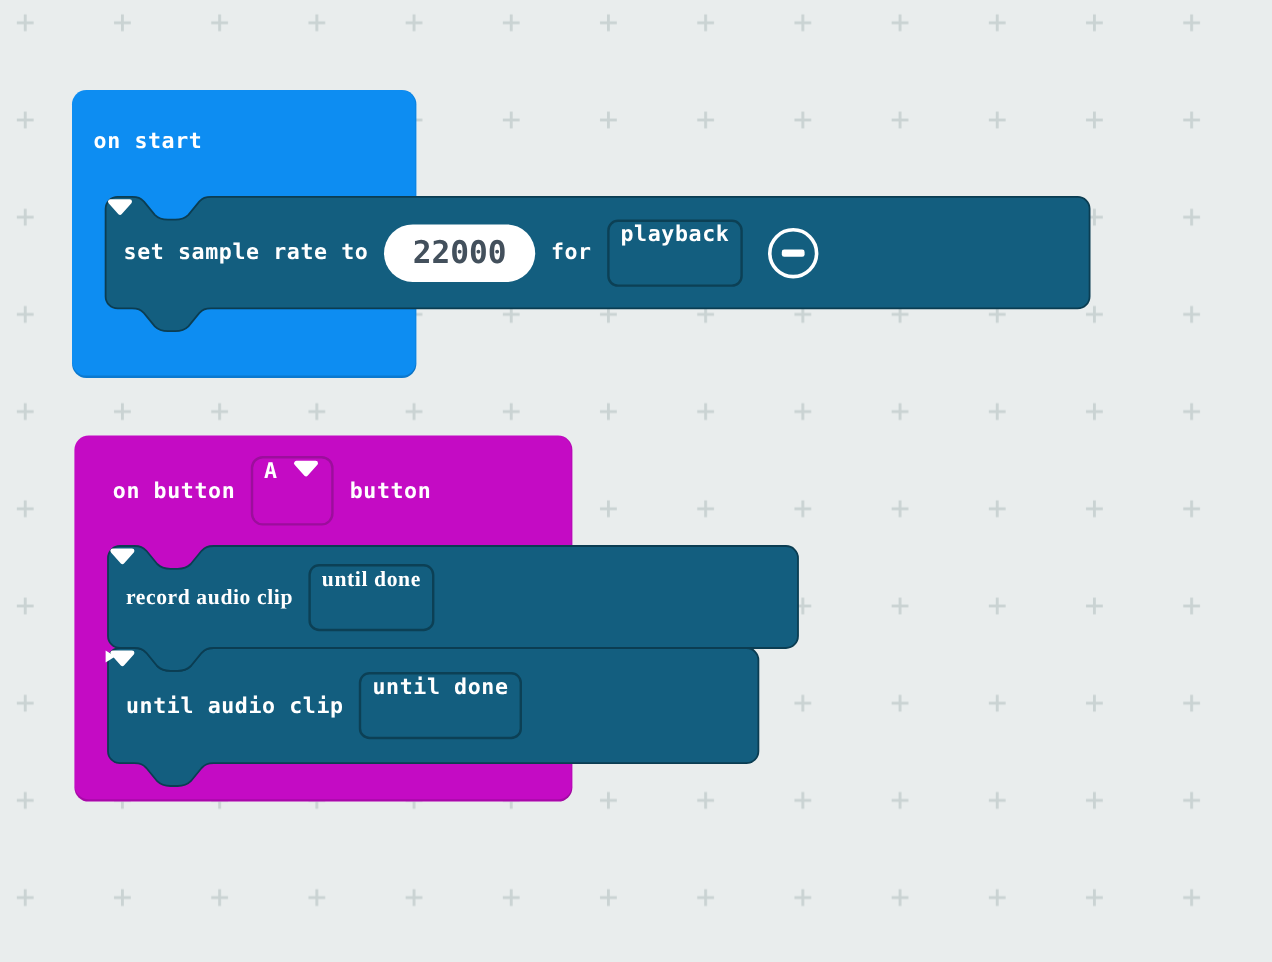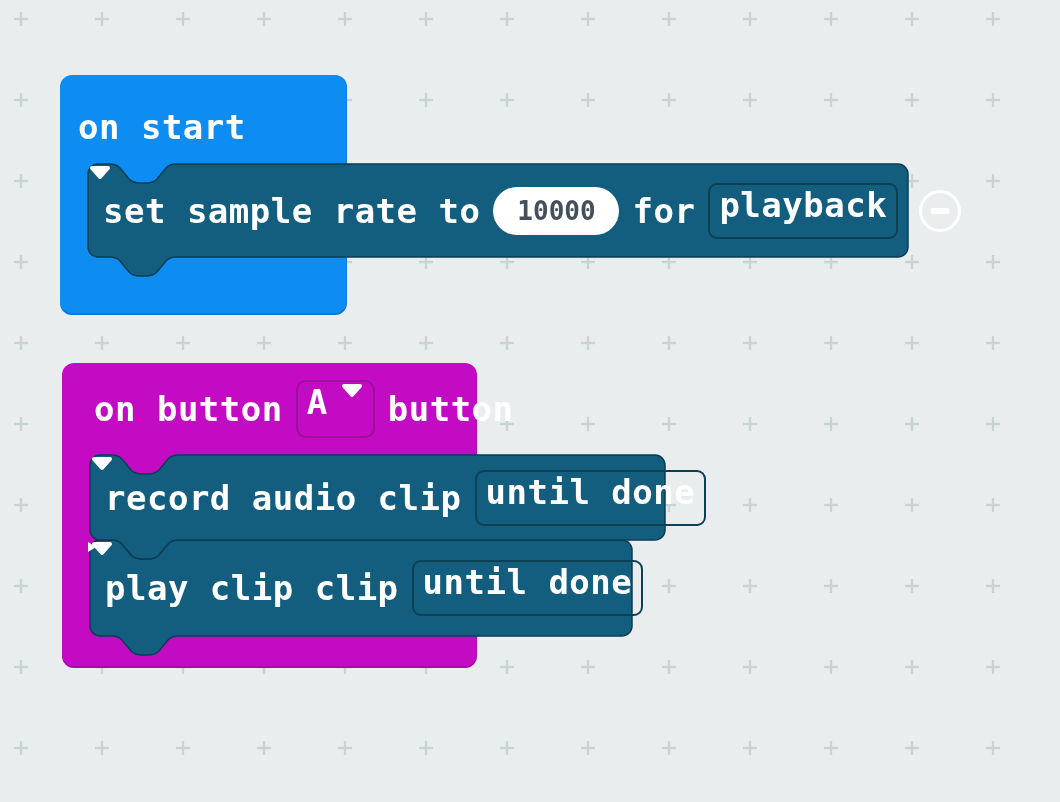--- a/index.html
+++ b/index.html
@@ -9,33 +9,33 @@
     font-family:"DejaVu Sans Mono","Liberation Mono",monospace;
     overflow:hidden;
   }
   #workspace{position:relative;width:1060px;height:802px;}
   #grid{position:absolute;left:0;top:0;z-index:0;}
 
   .hat{position:absolute;border-radius:12px;box-shadow:inset 0 -2px 0 rgba(0,0,0,0.14), inset -1px 0 0 rgba(0,0,0,0.07);}
   .hat.blue{left:60px;top:75px;width:287px;height:240px;background:#0D8DF2;z-index:1;}
   .hat.magenta{left:62px;top:363px;width:415px;height:305px;background:#C40BC4;z-index:1;}
 
-  .blocktext{color:#FFFFFF;font-size:34px;font-weight:600;white-space:nowrap;letter-spacing:0.5px;}
+  .blocktext{color:#FFFFFF;font-size:18px;font-weight:600;white-space:nowrap;letter-spacing:0.5px;}
 
   .hat.blue .blocktext{position:absolute;left:18px;top:32px;}
 
   .hatrow{position:absolute;left:16px;top:16px;display:flex;align-items:center;gap:13px;height:60px;margin-left:16px;}
 
   .stmt{position:absolute;}
   .stmt svg{position:absolute;left:0;top:0;overflow:visible;}
   .stmt .row{position:absolute;left:0;top:0;display:flex;align-items:center;gap:13px;padding-left:15px;}
 
   .stmt1{left:88px;top:164px;width:740px;height:93px;z-index:2;}
   .stmt1 .row{height:93px;width:805px;}
-  .stmt-record{left:90px;top:455px;width:575px;height:85px;z-index:3;}
+  .stmt-record{left:90px;top:455px;width:575px;height:85px;z-index:3;font-family:Liberation Serif, serif;}
   .stmt-record .row{height:85px;width:560px;}
   .stmt-play{left:90px;top:540px;width:542px;height:96px;z-index:2;}
   .stmt-play .row{height:96px;width:527px;}
 
   .pill{
     min-width:126px;height:48px;border-radius:24px;background:#FFFFFF;
     display:flex;align-items:center;justify-content:center;
     color:#43505C;font-size:26px;font-weight:600;padding:0 14px;box-sizing:border-box;
   }
 
@@ -77,21 +77,21 @@
     <span class="blocktext">on start</span>
   </div>
 
   <div class="stmt stmt1">
     <svg width="822" height="114">
       <path d="M10,0 H22 C27,0 29,1 32,4 L41,15 C44,18 47,19 52,19 H58 C63,19 66,18 69,15 L78,4 C81,1 83,0 88,0 H810 A10,10 0 0 1 820,10 V83 A10,10 0 0 1 810,93 H88 C83,93 81,94 78,97 L69,108 C66,111 63,112 58,112 H52 C47,112 44,111 41,108 L32,97 C29,94 27,93 22,93 H10 A10,10 0 0 1 0,83 V10 A10,10 0 0 1 10,0 Z" fill="#135E7F" stroke="#0B3D52" stroke-width="1.5"></path>
     </svg>
     <div class="row">
       <span class="blocktext">set sample rate to</span>
       <div class="pill">
-        <span>10000</span>
+        <span>22000</span>
       </div>
       <span class="blocktext">for</span>
       <div class="dropdown teal">
         <span class="blocktext">playback</span>
         <svg class="dd-arrow" width="24" height="16">
           <path d="M4 4 L20 4 L12 13 Z" fill="#FFFFFF" stroke="#FFFFFF" stroke-width="4" stroke-linejoin="round"></path>
         </svg>
       </div>
       <div class="minus-btn">
         <div class="bar"></div>
@@ -110,21 +110,21 @@
       </div>
       <span class="blocktext">button</span>
     </div>
   </div>
 
   <div class="stmt stmt-play">
     <svg width="544" height="118">
       <path d="M10,0 H22 C27,0 29,1 32,4 L41,15 C44,18 47,19 52,19 H58 C63,19 66,18 69,15 L78,4 C81,1 83,0 88,0 H532 A10,10 0 0 1 542,10 V86 A10,10 0 0 1 532,96 H88 C83,96 81,97 78,100 L69,111 C66,114 63,115 58,115 H52 C47,115 44,114 41,111 L32,100 C29,97 27,96 22,96 H10 A10,10 0 0 1 0,86 V10 A10,10 0 0 1 10,0 Z" fill="#135E7F" stroke="#0B3D52" stroke-width="1.5"></path>
     </svg>
     <div class="row">
-      <span class="blocktext">play clip clip</span>
+      <span class="blocktext">until audio clip</span>
       <div class="dropdown teal">
         <span class="blocktext">until done</span>
         <svg class="dd-arrow" width="24" height="16">
           <path d="M4 4 L20 4 L12 13 Z" fill="#FFFFFF" stroke="#FFFFFF" stroke-width="4" stroke-linejoin="round"></path>
         </svg>
       </div>
     </div>
   </div>
 
   <div class="stmt stmt-record">

